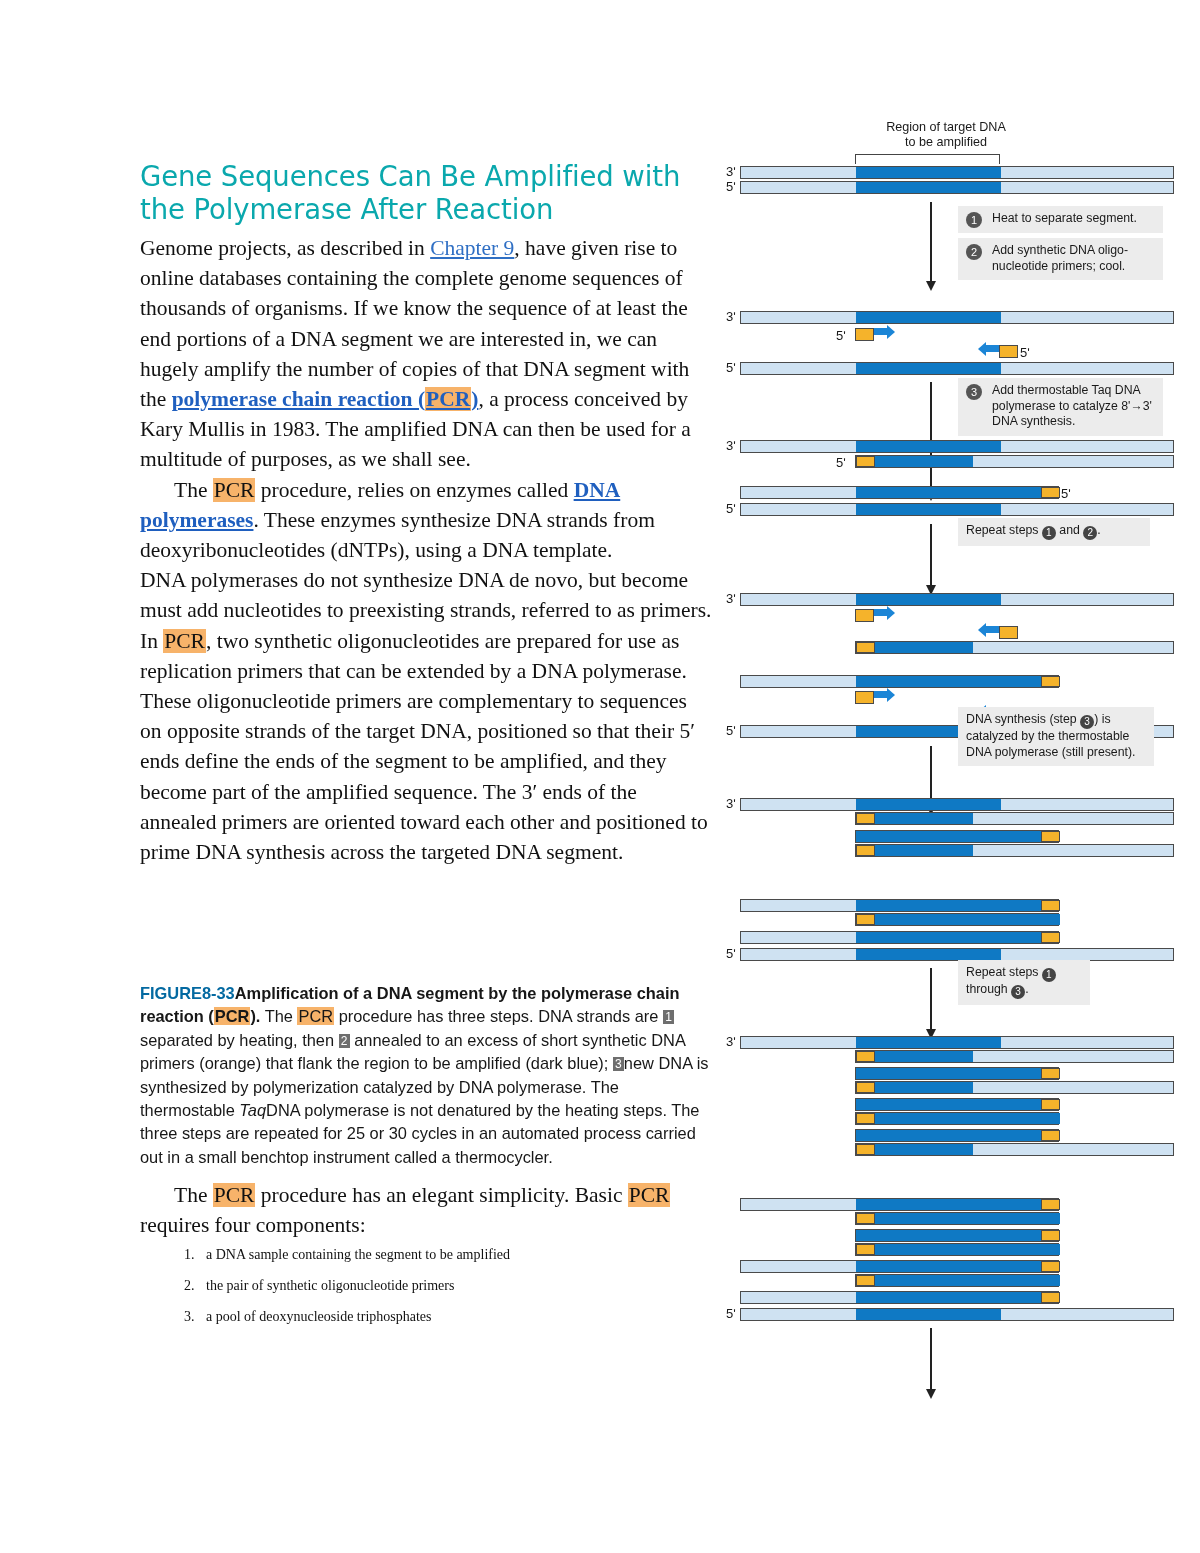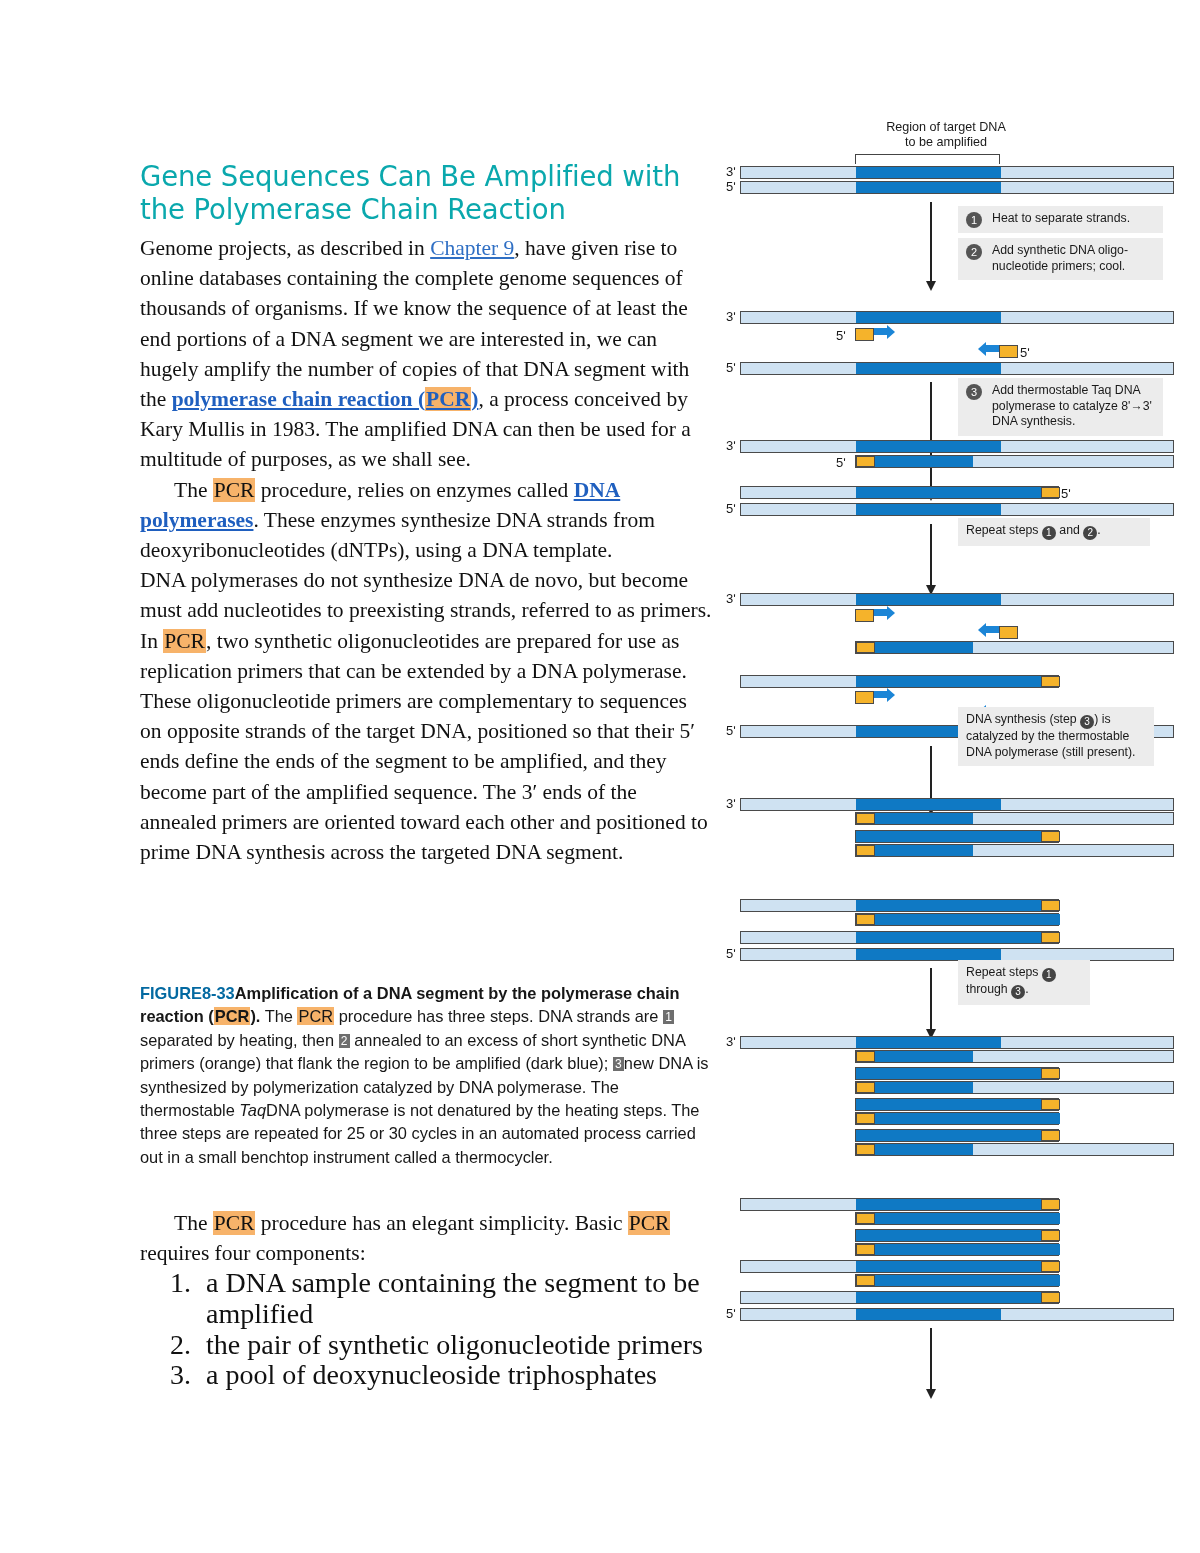--- a/index.html
+++ b/index.html
@@ -83,27 +83,27 @@
     width: 11px;
     text-align: center;
     vertical-align: 1px;
     font-family: "Liberation Sans", sans-serif;
   }
 
   
   .closing {
     position: absolute;
     left: 140px;
-    top: 1208px;
+    top: 1180px;
     width: 572px;
   }
   ol.components {
     margin: 0;
     padding-left: 58px;
-    font-size: 28px;
+    font-size: 14px;
     line-height: 30.6px;
   }
   ol.components li { padding-left: 8px; }
 
   
   .figure-panel {
     position: absolute;
     left: 712px;
     top: 120px;
     width: 476px;
@@ -251,21 +251,21 @@
     color: #1a1a1a;
     padding: 6px 10px;
     box-sizing: border-box;
   }
 </style>
 </head>
 <body>
 
 <div class="text-column">
 
-  <h1 class="article-heading">Gene Sequences Can Be Amplified with the Polymerase Chain Reaction</h1>
+  <h1 class="article-heading">Gene Sequences Can Be Amplified with the Polymerase After Reaction</h1>
 
   <p class="body-para"><span>Genome projects, as described in </span><a class="lnk-plain">Chapter 9</a><span>, have given rise to online databases containing the complete genome sequences of thousands of organisms. If we know the sequence of at least the end portions of a DNA segment we are interested in, we can hugely amplify the number of copies of that DNA segment with the </span><span class="lnk"><span>polymerase chain reaction (</span><span class="hl">PCR</span><span>)</span></span><span>, a process conceived by Kary Mullis in 1983. The amplified DNA can then be used for a multitude of purposes, as we shall see.</span></p>
 
   <p class="body-para indent"><span>The </span><span class="hl">PCR</span><span> procedure, relies on enzymes called </span><a class="lnk">DNA polymerases</a><span>. These enzymes synthesize DNA strands from deoxyribonucleotides (dNTPs), using a DNA template.</span></p>
 
   <p class="body-para">DNA polymerases do not synthesize DNA de novo, but become must add nucleotides to preexisting strands, referred to as primers.</p>
 
   <p class="body-para"><span>In </span><span class="hl">PCR</span><span>, two synthetic oligonucleotides are prepared for use as replication primers that can be extended by a DNA polymerase. These oligonucleotide primers are complementary to sequences on opposite strands of the target DNA, positioned so that their 5ʹ ends define the ends of the segment to be amplified, and they become part of the amplified sequence. The 3ʹ ends of the annealed primers are oriented toward each other and positioned to prime DNA synthesis across the targeted DNA segment.</span></p>
 </div>
 
@@ -295,21 +295,21 @@
     <div class="seg-dark" style="left:115px; width:145px;"></div>
   </div>
   <div class="endlabel" style="left:14px; top:59px;">5ʹ</div>
   <div class="strand" style="left:28px; top:61px; width:434px;">
     <div class="seg-dark" style="left:115px; width:145px;"></div>
   </div>
 
   <div class="flow-arrow" style="top:82px; height:80px;"></div>
   <div class="callout with-badge" style="left:246px; top:86px; width:205px;">
     <span class="badge">1</span>
-    <span>Heat to separate strands.</span>
+    <span>Heat to separate segment.</span>
   </div>
   <div class="callout with-badge" style="left:246px; top:118px; width:205px;">
     <span class="badge">2</span>
     <span>Add synthetic DNA oligo-nucleotide primers; cool.</span>
   </div>
 
   <div class="endlabel" style="left:14px; top:189px;">3ʹ</div>
   <div class="strand" style="left:28px; top:191px; width:434px;">
     <div class="seg-dark" style="left:115px; width:145px;"></div>
   </div>

